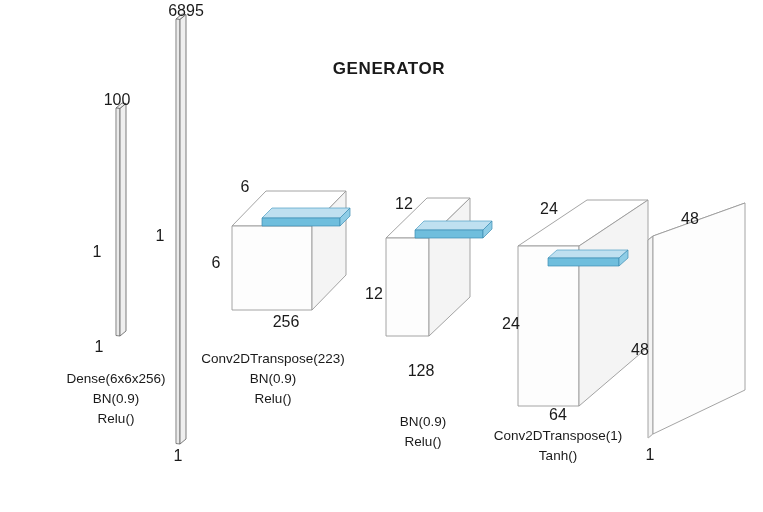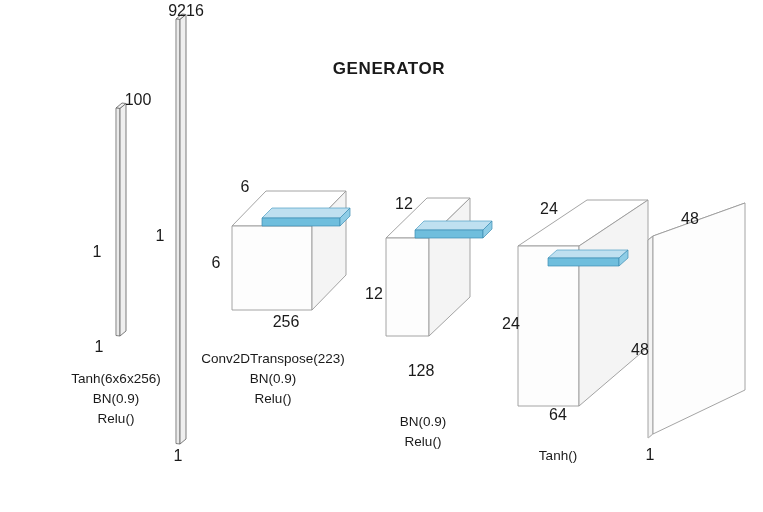--- a/index.html
+++ b/index.html
@@ -175,46 +175,47 @@
 
       <polygon class="shape-face" points="653,236 745,203 745,390 653,434"></polygon>
 
       <polyline class="shape-hidden" points="648,438 653,434"></polyline>
     </g>
 
   </svg>
 
   <div class="lbl title-label ctr" style="left:389px; top:59px;">GENERATOR</div>
 
-  <div class="lbl dim-label ctr" style="left:117px; top:91px;margin-left:21px;">100</div>
+  <div class="lbl dim-label ctr" style="left:117px; top:91px;">100</div>
   <div class="lbl dim-label ctr" style="left:97px; top:243px;">1</div>
   <div class="lbl dim-label ctr" style="left:99px; top:338px;">1</div>
-  <div class="lbl op-label ctr" style="left:116px; top:371px;">Tanh(6x6x256)</div>
+  <div class="lbl op-label ctr" style="left:116px; top:371px;">Dense(6x6x256)</div>
   <div class="lbl op-label ctr" style="left:116px; top:391px;">BN(0.9)</div>
   <div class="lbl op-label ctr" style="left:116px; top:411px;">Relu()</div>
 
-  <div class="lbl dim-label ctr" style="left:186px; top:2px;">9216</div>
+  <div class="lbl dim-label ctr" style="left:186px; top:2px;">6895</div>
   <div class="lbl dim-label ctr" style="left:160px; top:227px;">1</div>
   <div class="lbl dim-label ctr" style="left:178px; top:447px;">1</div>
 
   <div class="lbl dim-label ctr" style="left:245px; top:178px;">6</div>
   <div class="lbl dim-label ctr" style="left:216px; top:254px;">6</div>
   <div class="lbl dim-label ctr" style="left:286px; top:313px;">256</div>
   <div class="lbl op-label ctr" style="left:273px; top:351px;">Conv2DTranspose(223)</div>
   <div class="lbl op-label ctr" style="left:273px; top:371px;">BN(0.9)</div>
   <div class="lbl op-label ctr" style="left:273px; top:391px;">Relu()</div>
 
   <div class="lbl dim-label ctr" style="left:404px; top:195px;">12</div>
   <div class="lbl dim-label ctr" style="left:374px; top:285px;">12</div>
   <div class="lbl dim-label ctr" style="left:511px; top:315px;">24</div>
   <div class="lbl dim-label ctr" style="left:421px; top:362px;">128</div>
   <div class="lbl op-label ctr" style="left:423px; top:414px;">BN(0.9)</div>
   <div class="lbl op-label ctr" style="left:423px; top:434px;">Relu()</div>
 
   <div class="lbl dim-label ctr" style="left:549px; top:200px;">24</div>
   <div class="lbl dim-label ctr" style="left:640px; top:341px;">48</div>
   <div class="lbl dim-label ctr" style="left:558px; top:406px;">64</div>
+  <div class="lbl op-label ctr" style="left:558px; top:428px;">Conv2DTranspose(1)</div>
   <div class="lbl op-label ctr" style="left:558px; top:448px;">Tanh()</div>
 
   <div class="lbl dim-label ctr" style="left:690px; top:210px;">48</div>
   <div class="lbl dim-label ctr" style="left:650px; top:446px;">1</div>
 
 </div>
 
 </body></html>

